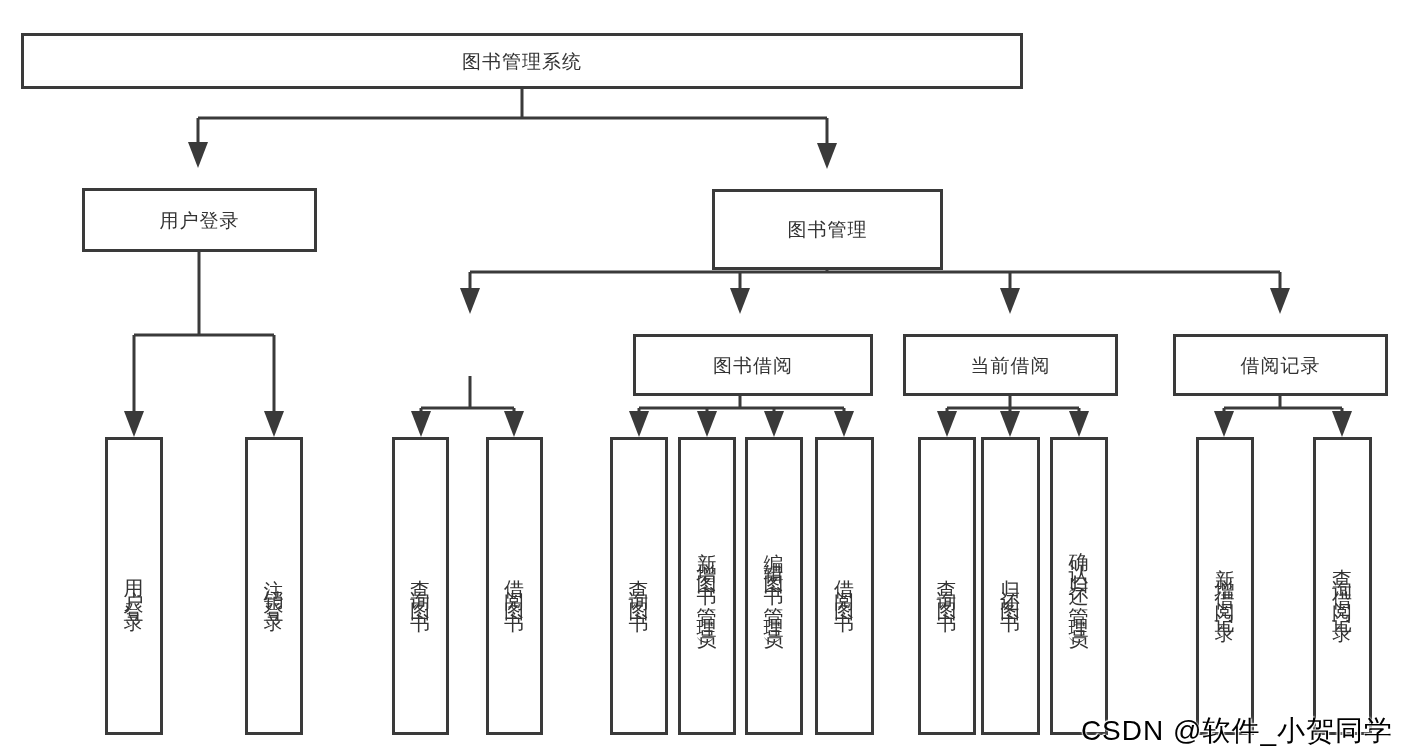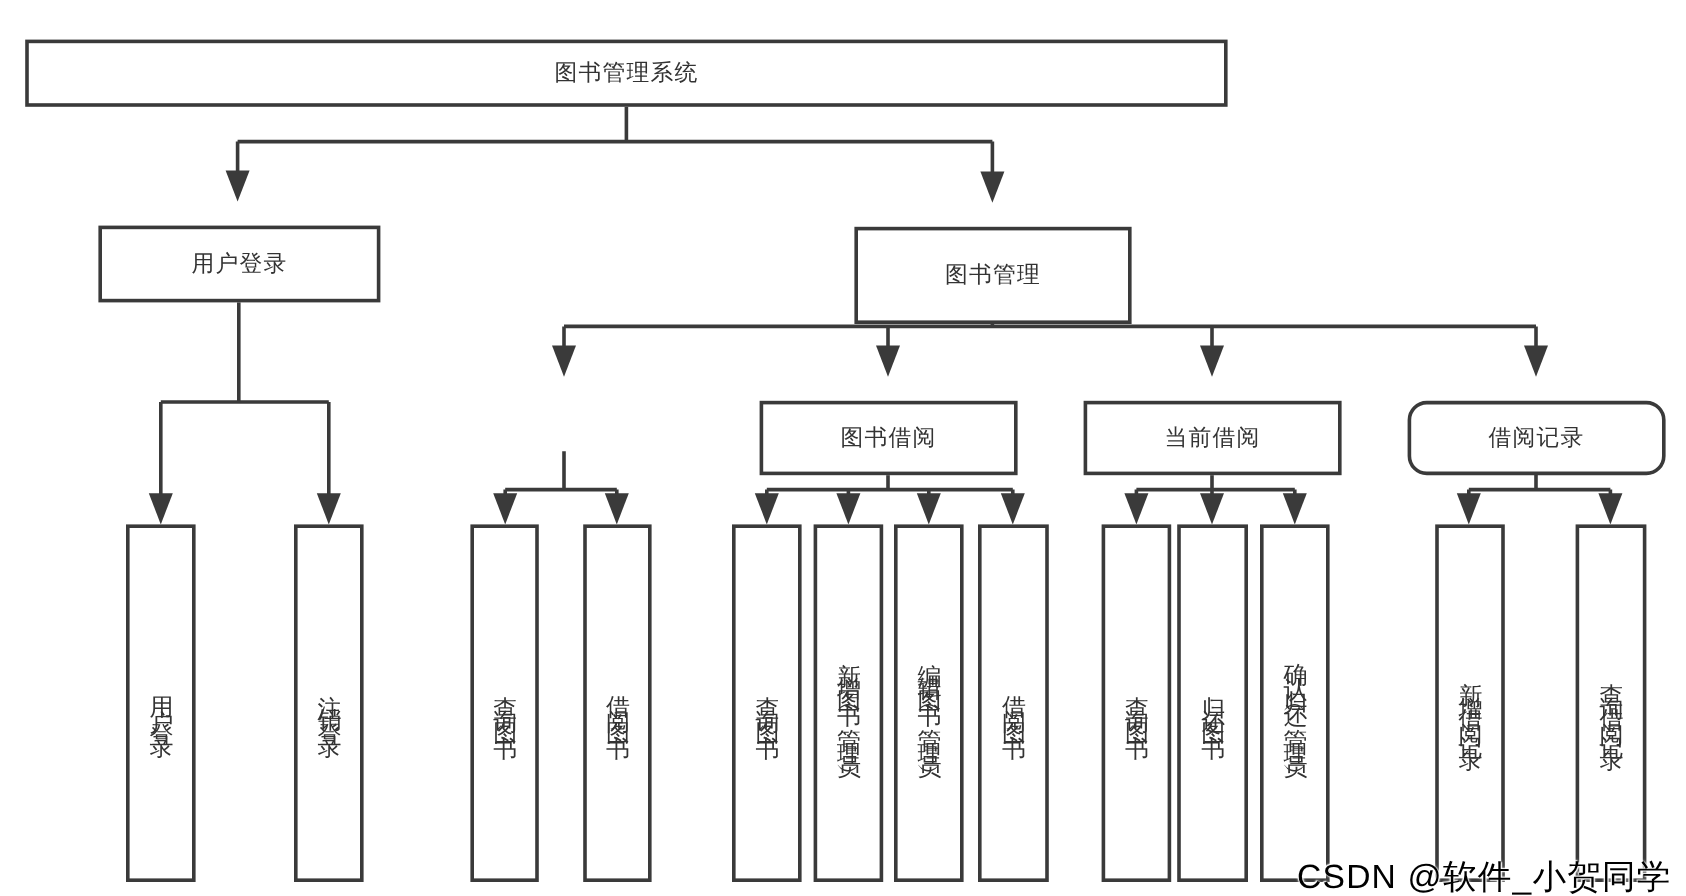--- a/index.html
+++ b/index.html
@@ -100,27 +100,27 @@
     <span>图书管理系统</span>
   </div>
 
   <div class="node hbox" style="left:82px;top:168px;width:235px;height:64px;">
     <span>用户登录</span>
   </div>
   <div class="node hbox" style="left:712px;top:169px;width:231px;height:81px;">
     <span>图书管理</span>
   </div>
 
-  <div class="node hbox" style="left:633px;top:314px;width:215px;height:62px;">
+  <div class="node hbox" style="left:633px;top:314px;width:240px;height:62px;">
     <span>图书借阅</span>
   </div>
   <div class="node hbox" style="left:903px;top:314px;width:215px;height:62px;">
     <span>当前借阅</span>
   </div>
-  <div class="node hbox" style="left:1173px;top:314px;width:215px;height:62px;border-radius:16px;">
+  <div class="node hbox" style="left:1173px;top:314px;width:215px;height:62px;">
     <span>借阅记录</span>
   </div>
 
   <div class="node vbox" style="left:105px;top:437px;width:58px;height:298px;">
     <span class="vtext">用户登录</span>
   </div>
   <div class="node vbox" style="left:245px;top:437px;width:58px;height:298px;">
     <span class="vtext">注销登录</span>
   </div>
 

